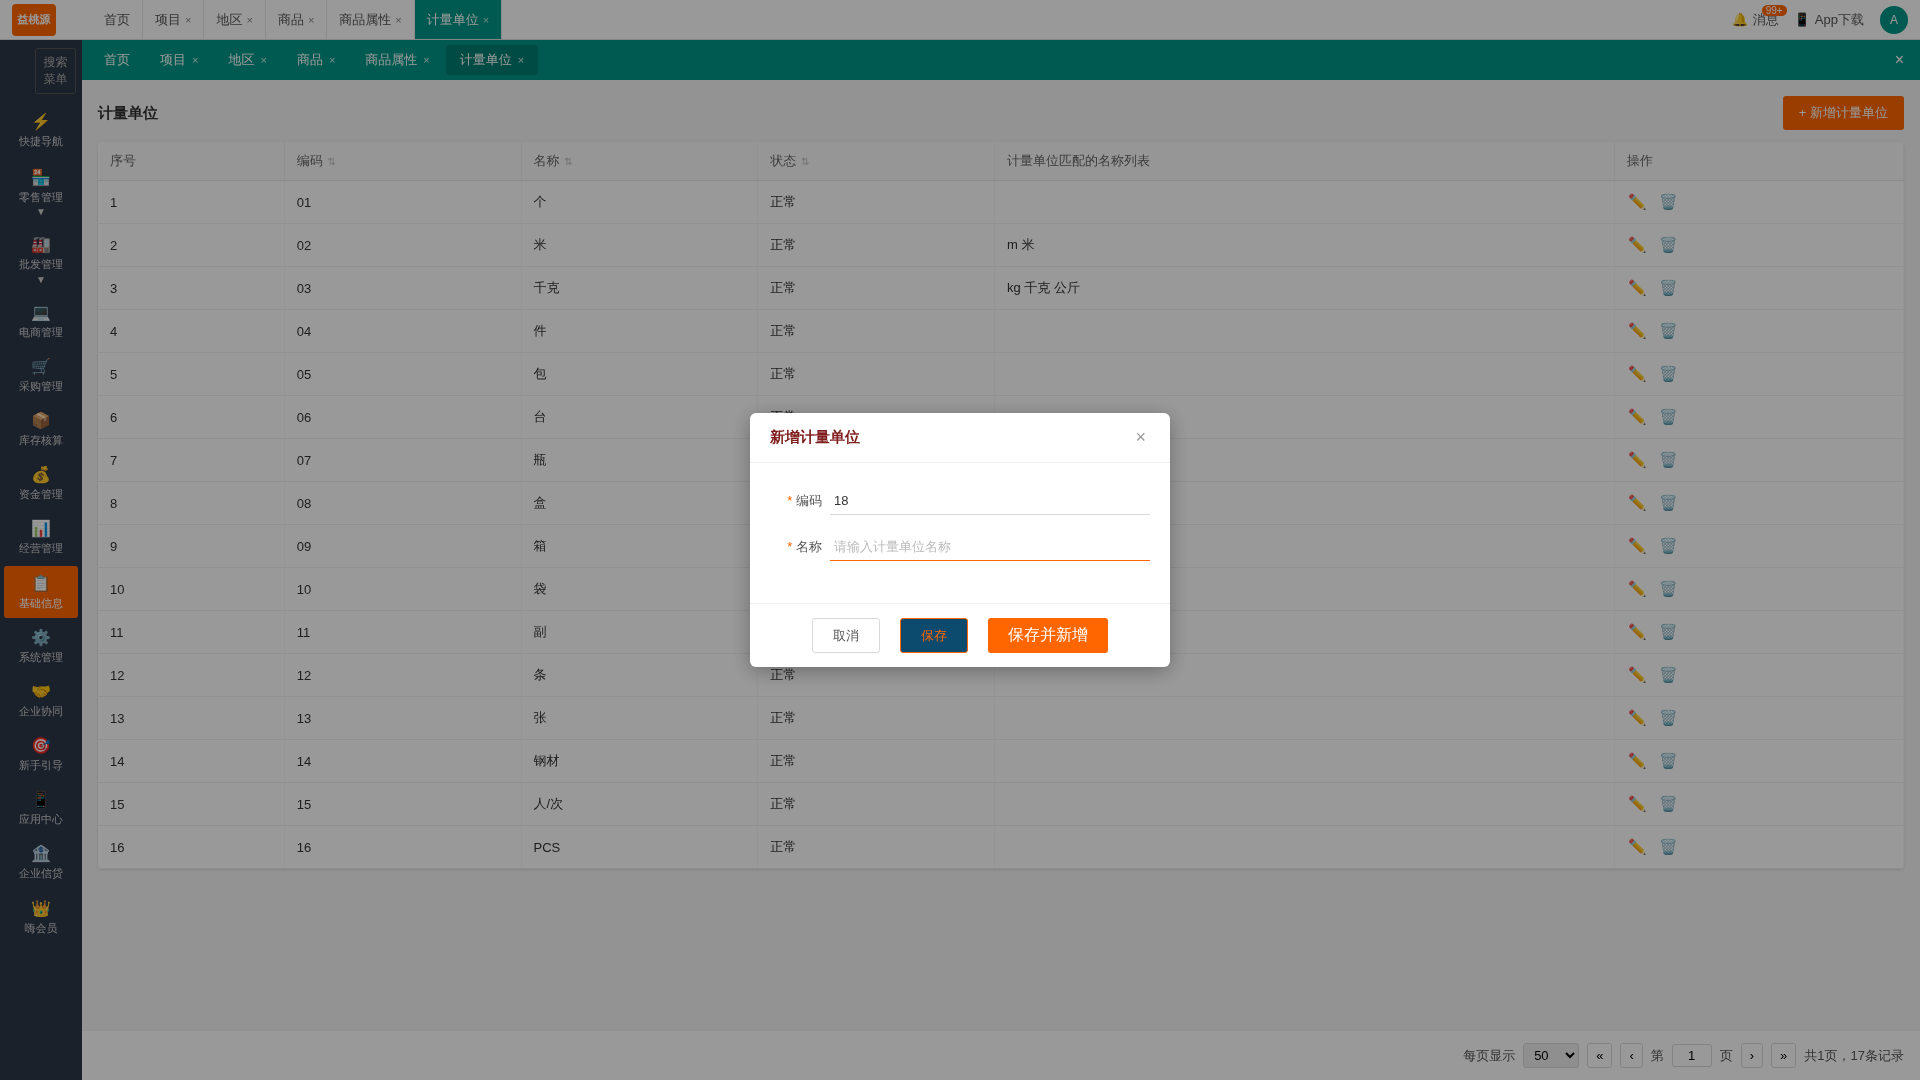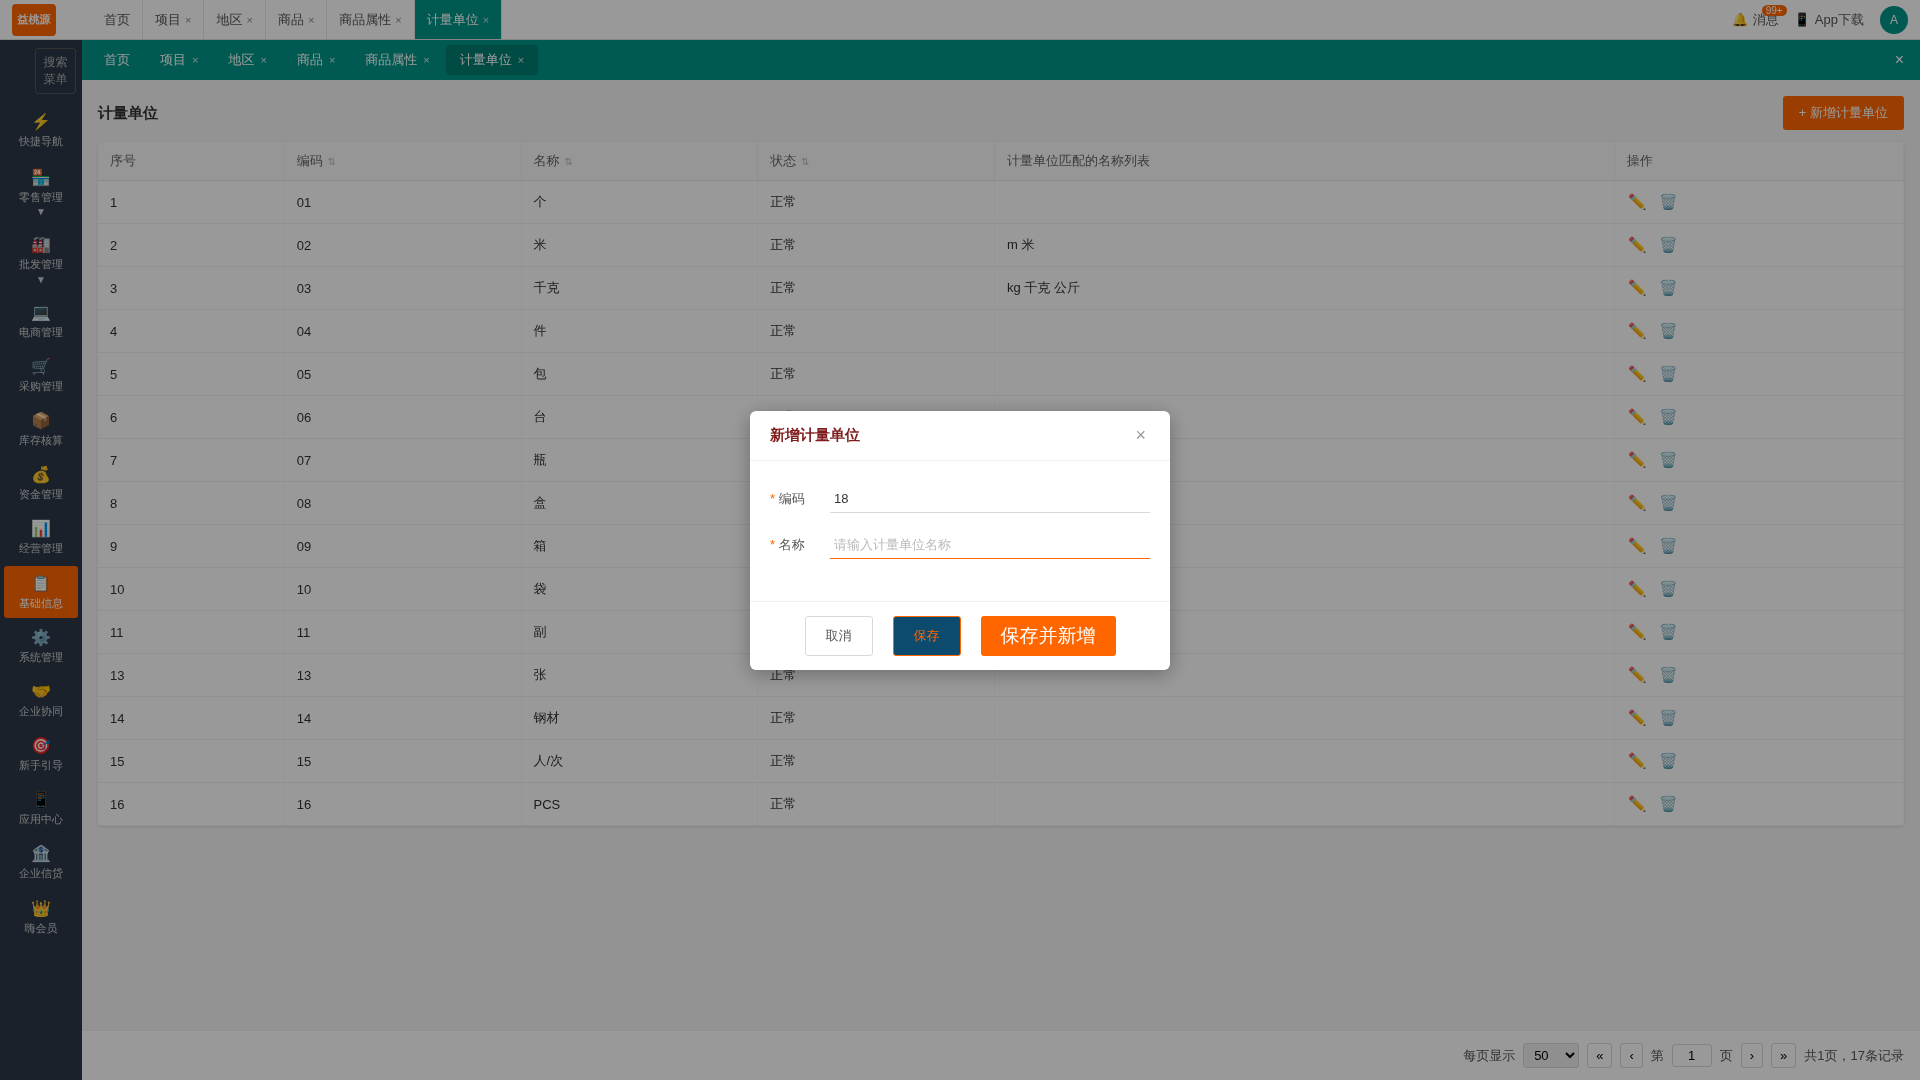--- a/index.html
+++ b/index.html
@@ -63,29 +63,29 @@
     .page-input { width: 40px; border: 1px solid #d9d9d9; border-radius: 3px; padding: 3px 6px; text-align: center; font-size: 13px; }
 
     
     .modal-overlay { position: fixed; top: 0; left: 0; width: 1920px; height: 1080px; background: rgba(0,0,0,0.4); display: flex; align-items: center; justify-content: center; z-index: 1000; }
     .modal { background: #fff; border-radius: 6px; width: 420px; box-shadow: 0 4px 20px rgba(0,0,0,0.3); }
     .modal-header { display: flex; justify-content: space-between; align-items: center; padding: 14px 20px; border-bottom: 1px solid #f0f0f0; }
     .modal-title { font-size: 15px; font-weight: bold; color: #7f1d1d; }
     .modal-close { background: none; border: none; font-size: 18px; color: #999; cursor: pointer; padding: 0 4px; }
     .modal-body { padding: 24px 20px; }
     .form-row { display: flex; align-items: center; margin-bottom: 18px; }
-    .form-label { width: 60px; color: #555; font-size: 13px; padding-right: 8px; flex-shrink: 0; }
+    .form-label { width: 60px; text-align: right; color: #555; font-size: 13px; padding-right: 8px; flex-shrink: 0; }
     .form-label .required { color: #f60; }
     .form-input { flex: 1; border: none; border-bottom: 1px solid #d9d9d9; padding: 6px 4px; font-size: 13px; outline: none; color: #333; }
     .form-input.active-border { border-bottom-color: #f60; }
     .form-input::placeholder { color: #bbb; }
     .modal-footer { display: flex; justify-content: center; gap: 20px; padding: 14px 20px; border-top: 1px solid #f0f0f0; }
     .btn-cancel { border: 1px solid #d9d9d9; background: #fff; color: #555; padding: 7px 20px; border-radius: 3px; cursor: pointer; font-size: 13px; }
     .btn-save { border: 1px solid #f60; background: #0c4a6e; color: #f60; padding: 7px 20px; border-radius: 3px; cursor: pointer; font-size: 13px; }
-    .btn-save-add { border: none; background: #f60; color: #fff; padding: 7px 20px; border-radius: 3px; cursor: pointer; font-size: 19px; }
+    .btn-save-add { border: none; background: #f60; color: #fff; padding: 7px 20px; border-radius: 3px; cursor: pointer; font-size: 16px; }
 
     .sort-icon { font-size: 10px; color: #bbb; margin-left: 2px; }
   </style>
 </head>
 <body>
 
 <div class="top-bar">
   <div class="logo-area">
     <div class="logo-box">
       <span>益桃源</span>
@@ -344,20 +344,33 @@
                 <div class="action-btns">
     <button class="action-btn">✏️</button>
     <button class="action-btn delete">🗑️</button>
   </div>
               </td>
             </tr>
             <tr>
               <td>11</td>
               <td>11</td>
               <td>副</td>
+              <td class="status-normal">正常</td>
+              <td></td>
+              <td>
+                <div class="action-btns">
+    <button class="action-btn">✏️</button>
+    <button class="action-btn delete">🗑️</button>
+  </div>
+              </td>
+            </tr>
+            <tr>
+              <td>12</td>
+              <td>12</td>
+              <td>条</td>
               <td class="status-normal">正常</td>
               <td></td>
               <td>
                 <div class="action-btns">
     <button class="action-btn">✏️</button>
     <button class="action-btn delete">🗑️</button>
   </div>
               </td>
             </tr>
             <tr>

